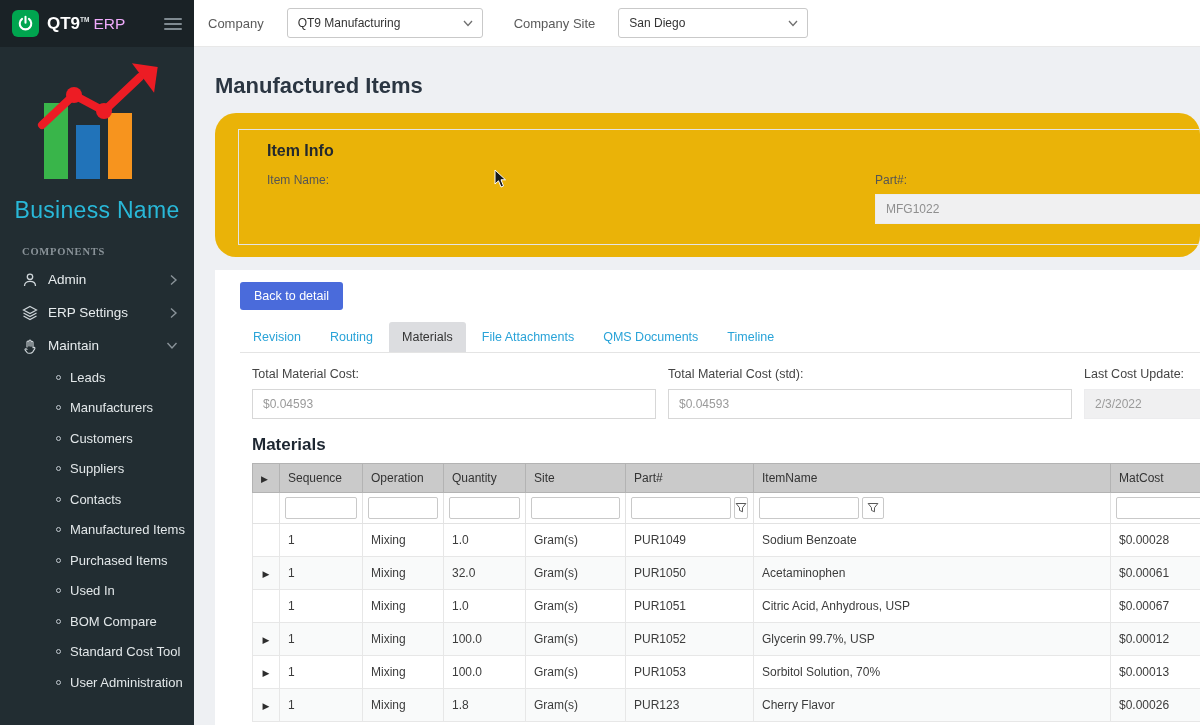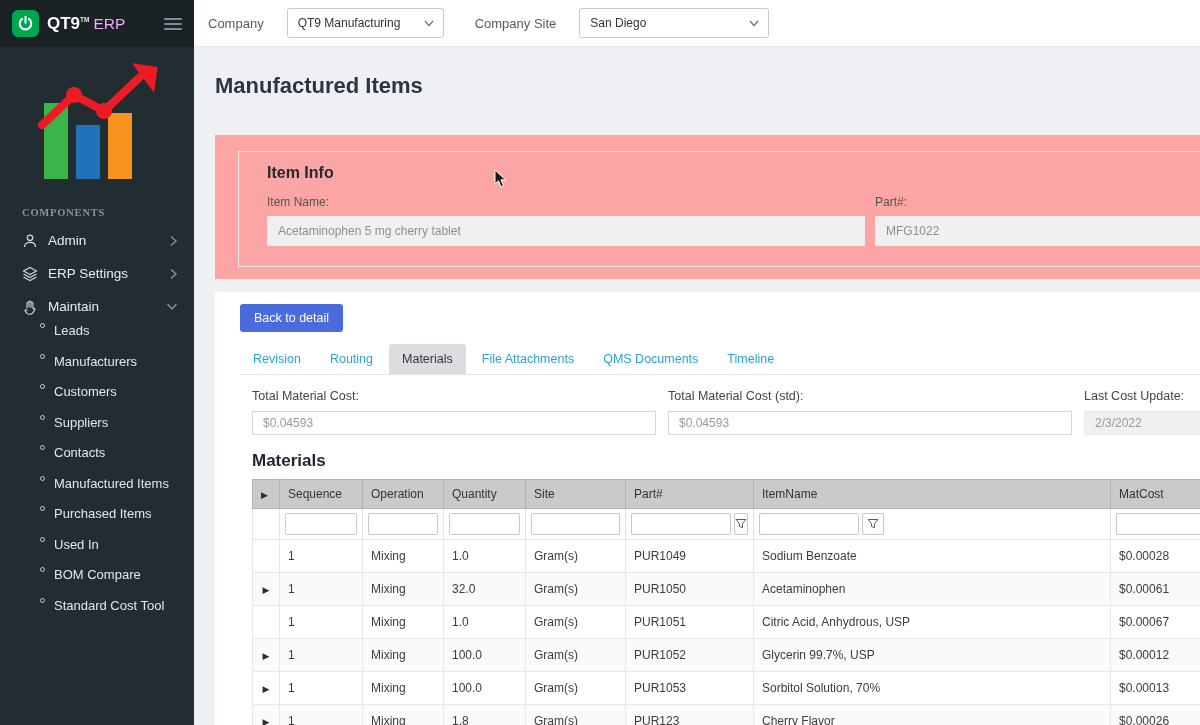--- a/index.html
+++ b/index.html
@@ -19,53 +19,53 @@
 
   .bizlogo { padding:16px 10px 0; text-align:center; }
   .bizname { color:#29b8d8; font-size:23px; margin-top:12px; font-weight:400; letter-spacing:0.3px; }
 
   .section-label { margin:22px 0 6px 22px; color:#8a9399; font-size:10.5px; font-weight:700; letter-spacing:0.8px;font-family:Liberation Serif, serif; }
 
   .nav-item { display:flex; align-items:center; height:33px; padding:0 16px 0 22px; color:#e7ecee; font-size:13.5px; cursor:pointer; }
   .nav-item svg.mi { width:16px; height:16px; flex-shrink:0; }
   .nav-item .lbl { margin-left:10px; }
   .nav-item .chev { margin-left:auto; }
-  .sub-item { display:flex; height:30.5px; padding-left:40px; color:#e2e7e9; font-size:13px; cursor:pointer; }
+  .sub-item { display:flex; align-items:center; height:30.5px; padding-left:56px; color:#e2e7e9; font-size:13px; cursor:pointer; }
   .dot { width:5px; height:5px; border:1px solid #c2cad0; border-radius:50%; margin-right:9px; flex-shrink:0; }
 
   
   .main { flex:1; min-width:0; display:flex; flex-direction:column; }
   .topbar { height:47px; background:#fff; border-bottom:1px solid #e8e8e8; display:flex; align-items:center; padding:0 14px; flex-shrink:0;gap:9px; }
   .topbar .tlabel { font-size:13px; color:#5a5a5a; margin-right:14px; white-space:nowrap; }
   .select { height:30px; border:1px solid #c9c9c9; border-radius:3px; background:#fff; display:flex; align-items:center; padding:0 9px 0 10px; font-size:12px; color:#333; cursor:pointer; margin-right:22px; }
   .select-value { flex:1; white-space:nowrap; overflow:hidden; }
-  .sel-company { width:157px; }
+  .sel-company { width:196px; }
   .sel-site { width:190px; }
 
   .content { flex:1; overflow:hidden; position:relative; }
   .page-title { margin:26px 0 0 21px; font-size:22px; font-weight:600; color:#2b3642; }
 
-  .panel1 { margin:36px 0 0 21px; background:#fca5a5; padding:16px 0 12px 23px; overflow:hidden; }
+  .panel1 { margin:14px 0 0 21px; background:#eab308; padding:16px 0 12px 23px; overflow:hidden;border-radius:21px; }
   .item-box { border:1px solid #e4e4e4; width:1130px; padding:12px 0 20px 28px; }
   .item-box h2 { font-size:16px; font-weight:700; color:#23292e; }
   .fields { display:flex; gap:10px; margin-top:13px; }
   .f1 { width:598px; } .f2 { width:420px; }
   .flabel { font-size:12px; color:#555; margin-bottom:7px; }
   .ghost { height:30px; background:#f0f0f1; border:1px solid #ececee; display:flex; align-items:center; padding:0 10px; font-size:12px; color:#8f8f8f; }
 
   .panel2 { margin:13px 0 0 21px; background:#fff; height:462px; padding:12px 0 0 25px; overflow:hidden; }
   .btn-back { display:inline-block; background:#4a6bdb; color:#fff; border:none; border-radius:3px; font-size:12.5px; padding:7px 14px; cursor:pointer; font-family:"Liberation Sans", sans-serif; }
   .tabs { display:flex; gap:3px; margin-top:12px; border-bottom:1px solid #e4e4e4; }
   .tab { padding:8px 13px; font-size:12.5px; color:#29a3d8; cursor:pointer; white-space:nowrap; }
   .tab.active { background:#dcdde0; color:#333; border-radius:3px 3px 0 0; }
 
   .tab-body { padding:14px 0 0 12px; }
   .cost-row { display:flex; gap:12px; width:1260px; }
   .clabel { font-size:12.5px; color:#444; margin-bottom:8px; }
-  .cinput { width:404px; height:24px; border:1px solid #d7d7d7; background:#fff; color:#9a9a9a; font-size:12px; display:flex; align-items:center; padding:0 10px; }
+  .cinput { width:404px; height:30px; border:1px solid #d7d7d7; background:#fff; color:#9a9a9a; font-size:12px; display:flex; align-items:center; padding:0 10px; }
   .cinput.dis { background:#f0f0f1; border-color:#ececee; }
 
   .mat-heading { font-size:17px; font-weight:700; color:#1d2631; margin:16px 0 8px; }
 
   table.grid { border-collapse:collapse; table-layout:fixed; width:1000px; }
   .grid th, .grid td { font-size:12px; overflow:hidden; white-space:nowrap; }
   .grid thead tr.hdr th { background:#cacaca; border:1px solid #b3b3b3; color:#333; font-weight:400; text-align:left; padding:7px 8px; }
   .grid thead tr.flt th { background:#fff; border:1px solid #e2e2e2; padding:4px 5px; }
   .grid tbody td { border:1px solid #e7e7e7; color:#3c3c3c; padding:9px 8px; background:#fff; }
   .grid tbody tr.alt td { background:#f9fafa; }
@@ -102,20 +102,21 @@
     <div class="bizlogo">
       <svg width="122" height="118" viewBox="0 0 122 118">
         <rect x="8" y="40" width="24" height="76" fill="#39b54a"></rect>
         <rect x="40" y="62" width="24" height="54" fill="#2173b9"></rect>
         <rect x="72" y="50" width="24" height="66" fill="#f7941e"></rect>
         <polyline points="6,62 38,32 68,48 104,14" fill="none" stroke="#ed1c24" stroke-width="8" stroke-linecap="round" stroke-linejoin="round"></polyline>
         <polygon points="94,2 120,2 120,28" fill="#ed1c24" transform="rotate(8 107 15)"></polygon>
         <circle cx="38" cy="32" r="8" fill="#ed1c24"></circle>
         <circle cx="68" cy="48" r="8" fill="#ed1c24"></circle>
       </svg>
+      <div class="bizname">Business Name</div>
     </div>
 
     <div class="section-label">COMPONENTS</div>
 
     <nav>
       <div class="nav-item">
         <svg class="mi" viewBox="0 0 16 16">
           <circle cx="8" cy="4.8" r="2.7" fill="none" stroke="#cfd6da" stroke-width="1.3"></circle>
           <path d="M2.5 14 c0-3.2 2.5-4.7 5.5-4.7 s5.5 1.5 5.5 4.7" fill="none" stroke="#cfd6da" stroke-width="1.3"></path>
         </svg>
@@ -179,20 +180,24 @@
             <span>Used In</span>
           </div>
         <div class="sub-item">
             <span class="dot"></span>
             <span>BOM Compare</span>
           </div>
         <div class="sub-item">
             <span class="dot"></span>
             <span>Standard Cost Tool</span>
           </div>
+        <div class="sub-item">
+            <span class="dot"></span>
+            <span>User Administration</span>
+          </div>
       </div>
     </nav>
   </aside>
 
   <div class="main">
     <header class="topbar">
       <span class="tlabel">Company</span>
       <div class="select sel-company">
         <span class="select-value">QT9 Manufacturing</span>
         <svg width="10" height="7" viewBox="0 0 10 7">
@@ -210,21 +215,20 @@
 
     <div class="content">
       <h1 class="page-title">Manufactured Items</h1>
 
       <section class="panel1">
         <div class="item-box">
           <h2>Item Info</h2>
           <div class="fields">
             <div class="f1">
               <div class="flabel">Item Name:</div>
-              <div class="ghost">Acetaminophen 5 mg cherry tablet</div>
             </div>
             <div class="f2">
               <div class="flabel">Part#:</div>
               <div class="ghost">MFG1022</div>
             </div>
           </div>
         </div>
       </section>
 
       <section class="panel2">

